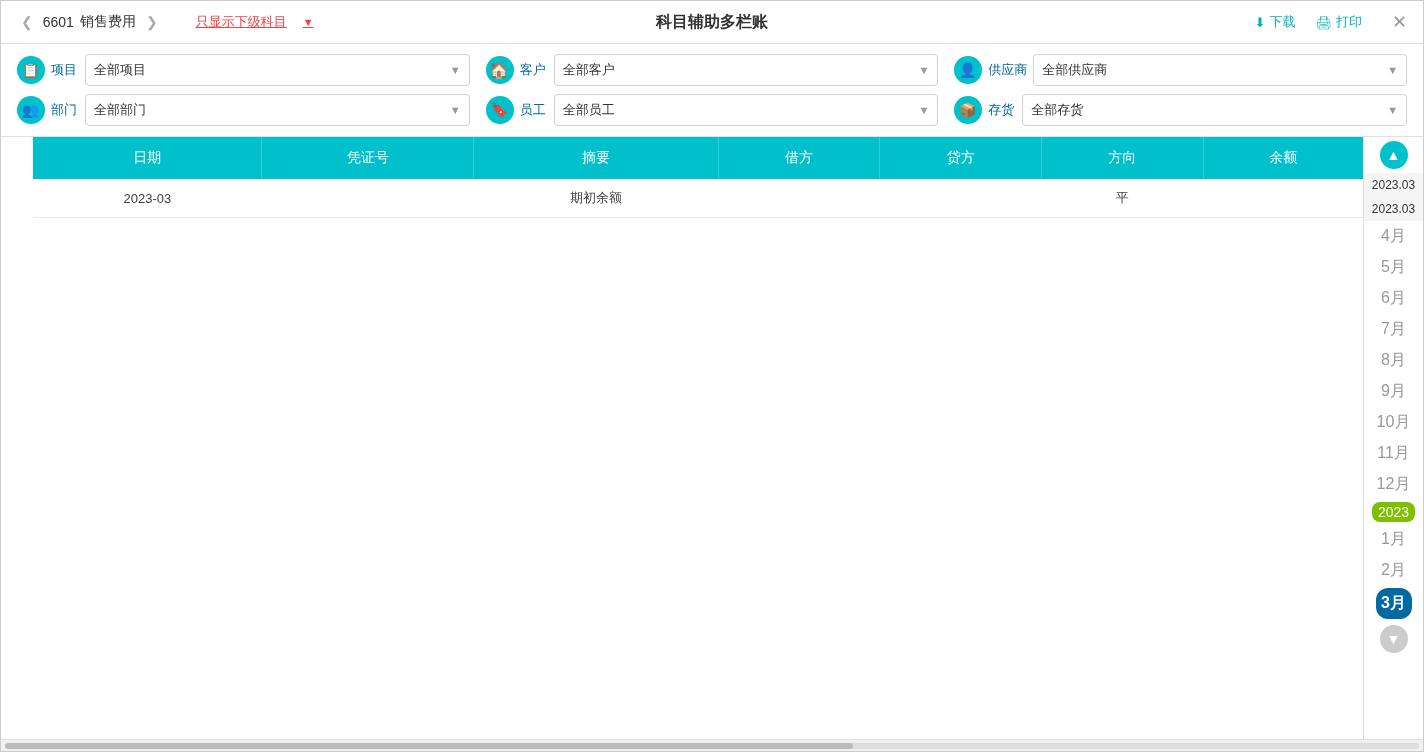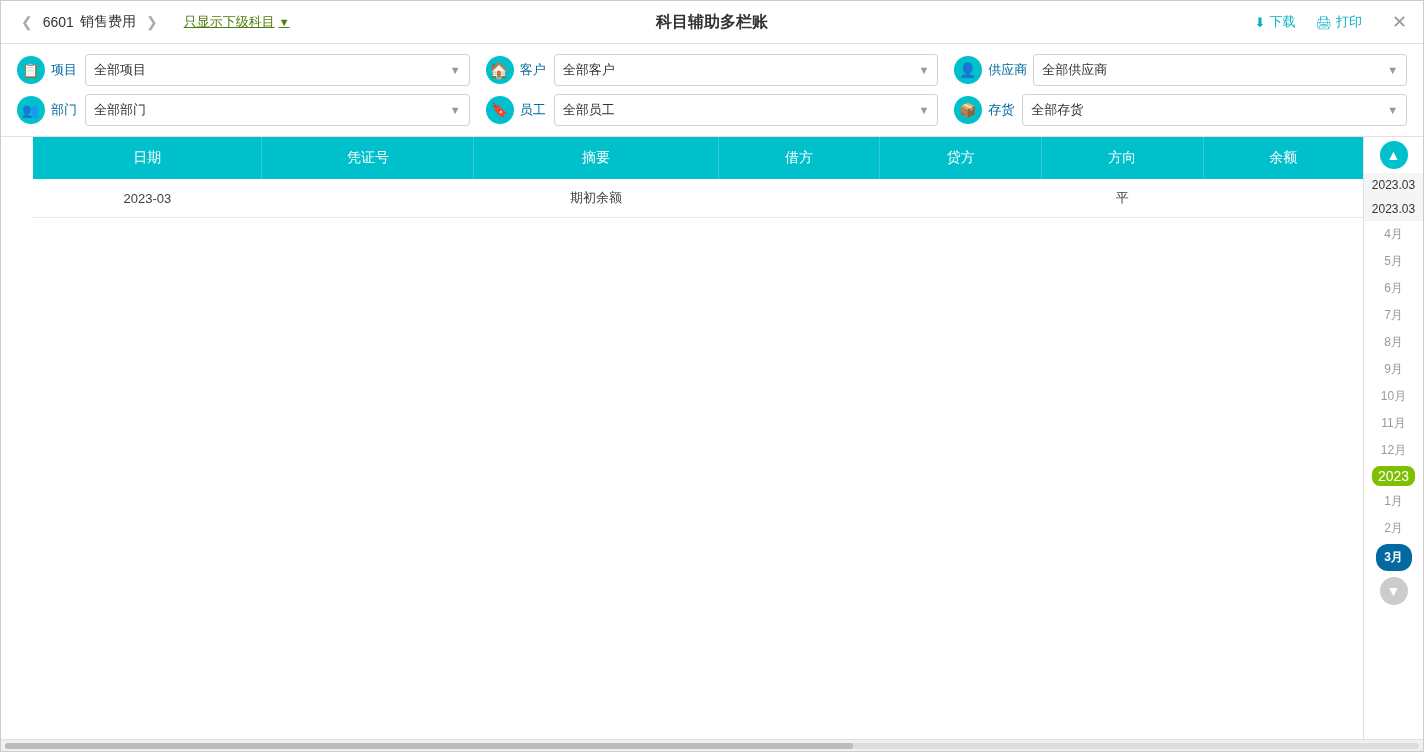--- a/index.html
+++ b/index.html
@@ -39,27 +39,27 @@
       font-size: 14px;
       cursor: pointer;
       padding: 2px 4px;
     }
     .account-label {
       font-size: 14px;
       color: #333;
       font-weight: 500;
     }
     .show-sub {
-      margin-left: 16px;
-      color: #4d7c0f;
+      margin-left: 28px;
+      color: #ef4444;
       text-decoration: underline;
       cursor: pointer;
       display: flex;
       align-items: center;
-      gap: 4px;
+      gap: 16px;
     }
     .show-sub .arrow-down {
       font-size: 11px;
     }
     .page-title {
       position: absolute;
       left: 50%;
       transform: translateX(-50%);
       font-size: 16px;
       font-weight: bold;
@@ -232,21 +232,21 @@
       border-radius: 50%;
       display: flex;
       align-items: center;
       justify-content: center;
       color: white;
       cursor: pointer;
       margin: 4px 0;
       font-size: 14px;
     }
     .timeline-item {
-      font-size: 12px;
+      font-size: 16px;
       color: #999;
       padding: 5px 0;
       cursor: pointer;
       text-align: center;
       width: 100%;
       display: flex;
       align-items: center;
       justify-content: center;
     }
     .timeline-item.active {

